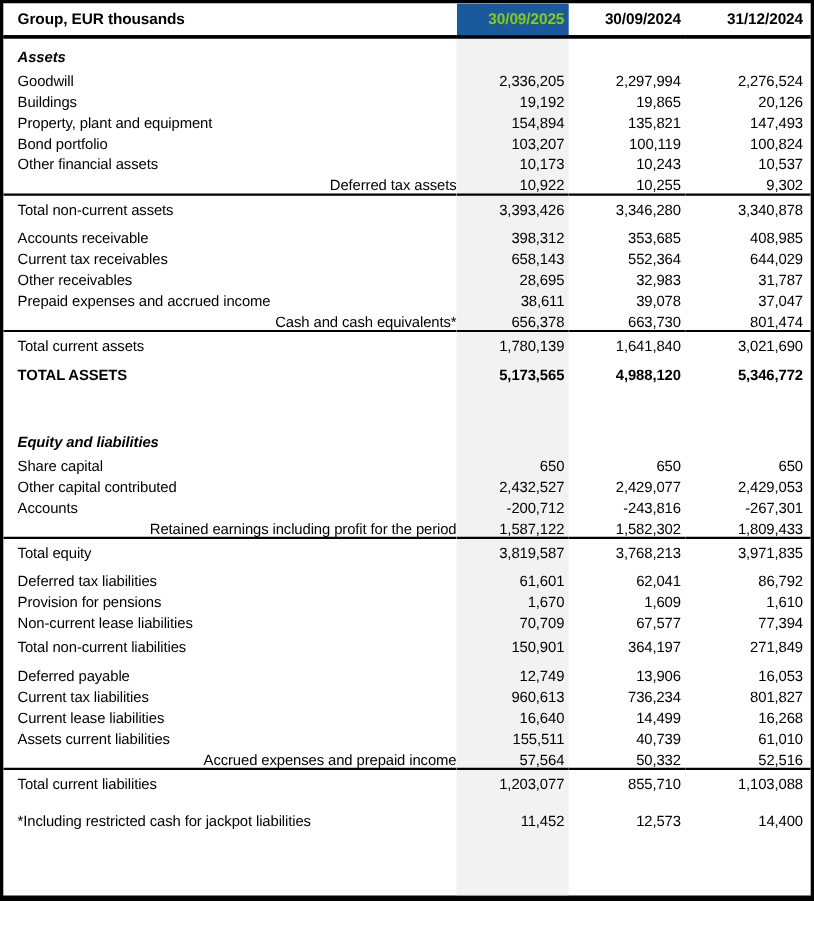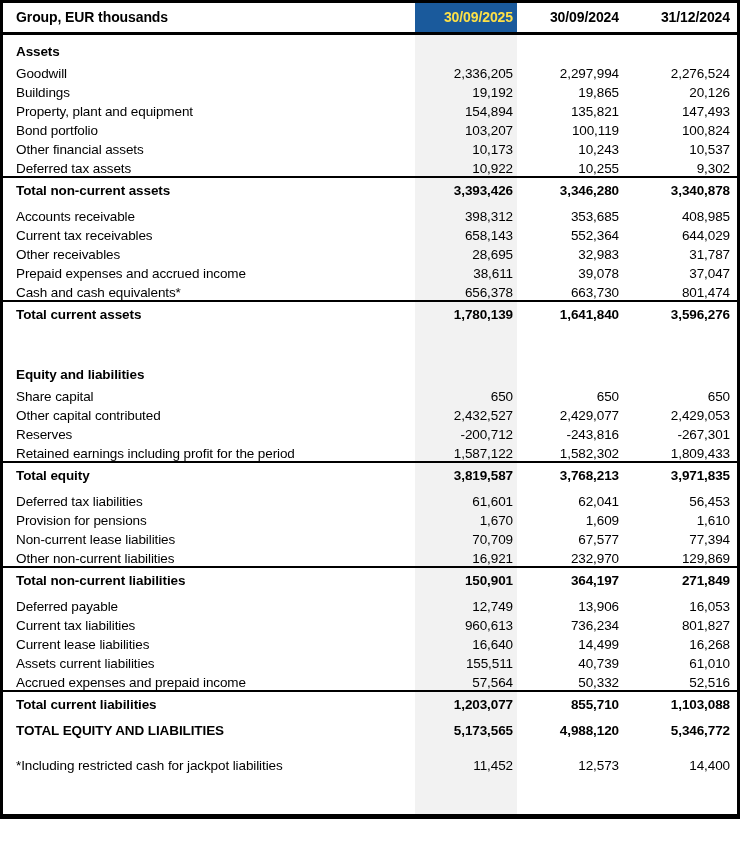--- a/index.html
+++ b/index.html
@@ -48,43 +48,44 @@
   thead th {
     height: 30px;
     font-weight: bold;
     font-size: 14px;
     border-bottom: 3px solid #000;
     vertical-align: middle;
   }
   th.label, td.label { text-align: left; padding-left: 13px; }
   th.num, td.num { text-align: right; padding-right: 4px; }
   th:last-child, td:last-child { padding-right: 7px; }
-  th.hl { background: var(--accent, #1A5A9C); color: #fde047; }
+  th.hl { background: var(--accent, #1A5A9C); color: #84cc16; }
 
   tr.section td {
     height: 31px;
     font-weight: bold;
+    font-style: italic;
     vertical-align: bottom;
     padding-bottom: 5px;
     margin-top: 28px;
   }
   tr.item td { height: 19px; }
-  tr.total td { height: 24px; font-weight: bold; }
+  tr.total td { height: 24px; font-weight: normal; }
   tr.grand td {
     height: 27px;
     font-weight: bold;
     vertical-align: bottom;
     padding-bottom: 5px;
   }
   tr.spacer td { height: 5px; }
   tr.bigspacer td { height: 30px; }
   tr.footspacer td { height: 12px; }
   tr.footnote td { height: 20px; vertical-align: bottom; padding-bottom: 2px; }
   
-  tr.rule td { box-shadow: inset 0 -2px 0 #000; }
+  tr.rule td { box-shadow: inset 0 -2px 0 #000; text-align: right; }
 </style>
 </head>
 <body>
 
 <div class="sheet">
   <div class="band"></div>
   <table>
     <colgroup>
       <col class="c0">
         <col class="c1">
@@ -181,21 +182,27 @@
         <tr class="item rule">
           <td class="label">Cash and cash equivalents*</td>
           <td class="num">656,378</td>
           <td class="num">663,730</td>
           <td class="num">801,474</td>
         </tr>
         <tr class="total">
           <td class="label">Total current assets</td>
           <td class="num">1,780,139</td>
           <td class="num">1,641,840</td>
-          <td class="num">3,596,276</td>
+          <td class="num">3,021,690</td>
+        </tr>
+        <tr class="grand">
+          <td class="label">TOTAL ASSETS</td>
+          <td class="num">5,173,565</td>
+          <td class="num">4,988,120</td>
+          <td class="num">5,346,772</td>
         </tr>
         <tr class="bigspacer">
           <td class="label"></td>
           <td class="num"></td>
           <td class="num"></td>
           <td class="num"></td>
         </tr>
         <tr class="section">
           <td class="label">Equity and liabilities</td>
           <td class="num"></td>
@@ -208,21 +215,21 @@
           <td class="num">650</td>
           <td class="num">650</td>
         </tr>
         <tr class="item">
           <td class="label">Other capital contributed</td>
           <td class="num">2,432,527</td>
           <td class="num">2,429,077</td>
           <td class="num">2,429,053</td>
         </tr>
         <tr class="item">
-          <td class="label">Reserves</td>
+          <td class="label">Accounts</td>
           <td class="num">-200,712</td>
           <td class="num">-243,816</td>
           <td class="num">-267,301</td>
         </tr>
         <tr class="item rule">
           <td class="label">Retained earnings including profit for the period</td>
           <td class="num">1,587,122</td>
           <td class="num">1,582,302</td>
           <td class="num">1,809,433</td>
         </tr>
@@ -235,39 +242,33 @@
         <tr class="spacer">
           <td class="label"></td>
           <td class="num"></td>
           <td class="num"></td>
           <td class="num"></td>
         </tr>
         <tr class="item">
           <td class="label">Deferred tax liabilities</td>
           <td class="num">61,601</td>
           <td class="num">62,041</td>
-          <td class="num">56,453</td>
+          <td class="num">86,792</td>
         </tr>
         <tr class="item">
           <td class="label">Provision for pensions</td>
           <td class="num">1,670</td>
           <td class="num">1,609</td>
           <td class="num">1,610</td>
         </tr>
         <tr class="item">
           <td class="label">Non-current lease liabilities</td>
           <td class="num">70,709</td>
           <td class="num">67,577</td>
           <td class="num">77,394</td>
-        </tr>
-        <tr class="item rule">
-          <td class="label">Other non-current liabilities</td>
-          <td class="num">16,921</td>
-          <td class="num">232,970</td>
-          <td class="num">129,869</td>
         </tr>
         <tr class="total">
           <td class="label">Total non-current liabilities</td>
           <td class="num">150,901</td>
           <td class="num">364,197</td>
           <td class="num">271,849</td>
         </tr>
         <tr class="spacer">
           <td class="label"></td>
           <td class="num"></td>
@@ -303,26 +304,20 @@
           <td class="num">57,564</td>
           <td class="num">50,332</td>
           <td class="num">52,516</td>
         </tr>
         <tr class="total">
           <td class="label">Total current liabilities</td>
           <td class="num">1,203,077</td>
           <td class="num">855,710</td>
           <td class="num">1,103,088</td>
         </tr>
-        <tr class="grand">
-          <td class="label">TOTAL EQUITY AND LIABILITIES</td>
-          <td class="num">5,173,565</td>
-          <td class="num">4,988,120</td>
-          <td class="num">5,346,772</td>
-        </tr>
         <tr class="footspacer">
           <td class="label"></td>
           <td class="num"></td>
           <td class="num"></td>
           <td class="num"></td>
         </tr>
         <tr class="footnote">
           <td class="label">*Including restricted cash for jackpot liabilities</td>
           <td class="num">11,452</td>
           <td class="num">12,573</td>

